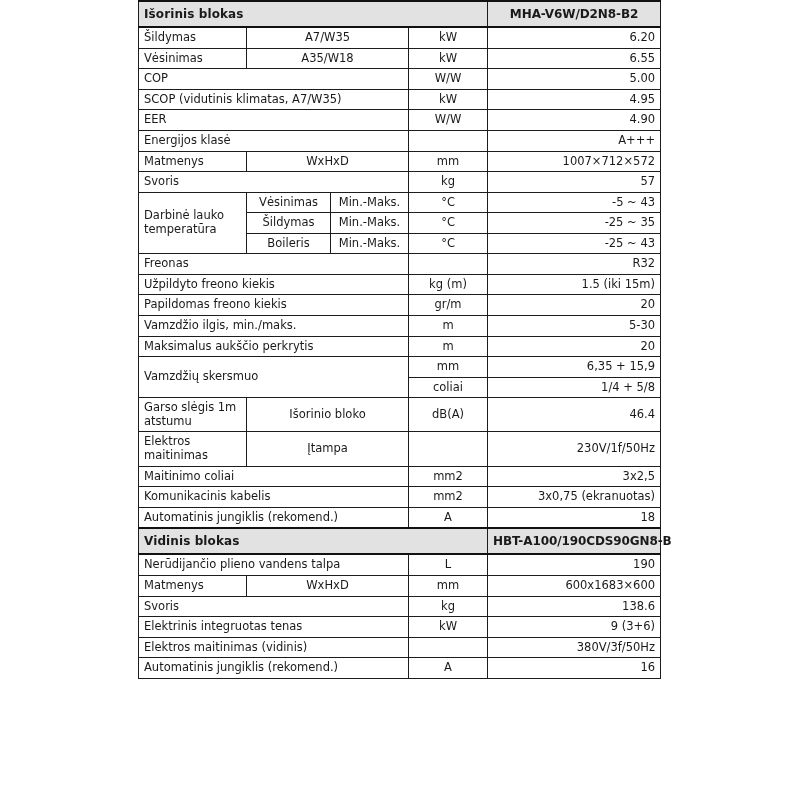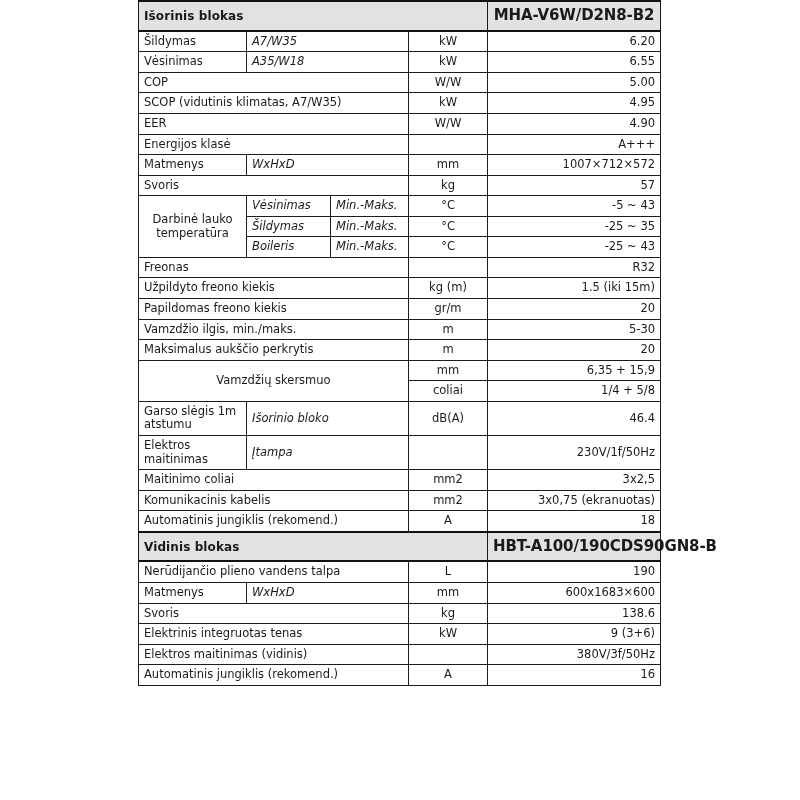--- a/index.html
+++ b/index.html
@@ -39,47 +39,47 @@
     word-wrap: break-word;
   }
   
   col.c-label   { width: 108px; }
   col.c-sub     { width: 84px;  }
   col.c-minmax  { width: 78px;  }
   col.c-unit    { width: 79px;  }
   col.c-value   { width: 173px; }
 
   td.label   { text-align: left; }
-  td.sub     { text-align: left; font-style: italic; }
+  td.sub     { text-align: center; }
   td.unit    { text-align: center; }
   td.value   { text-align: right; }
 
   
   tr.section td {
     background: #e2e2e2;
     font-weight: bold;
     font-size: 12px;
     letter-spacing: 0.1px;
     padding-top: 5px;
     padding-bottom: 5px;
   }
   tr.section td.section-title {
     text-align: left;
   }
   tr.section td.section-model {
     text-align: center;
-    font-size: 15px;
+    font-size: 12px;
     letter-spacing: -0.1px;
     white-space: nowrap;
   }
   
   tr.section td { border-top: 2px solid #111; border-bottom: 2px solid #111; }
 
   td.tall { height: 30px; }
-  td.merge { vertical-align: middle; text-align: center; }
+  td.merge { vertical-align: middle; }
 </style>
 </head>
 <body>
 
 <div id="sheet">
 
   <table class="spec">
     <colgroup>
       <col class="c-label">
         <col class="c-sub">

